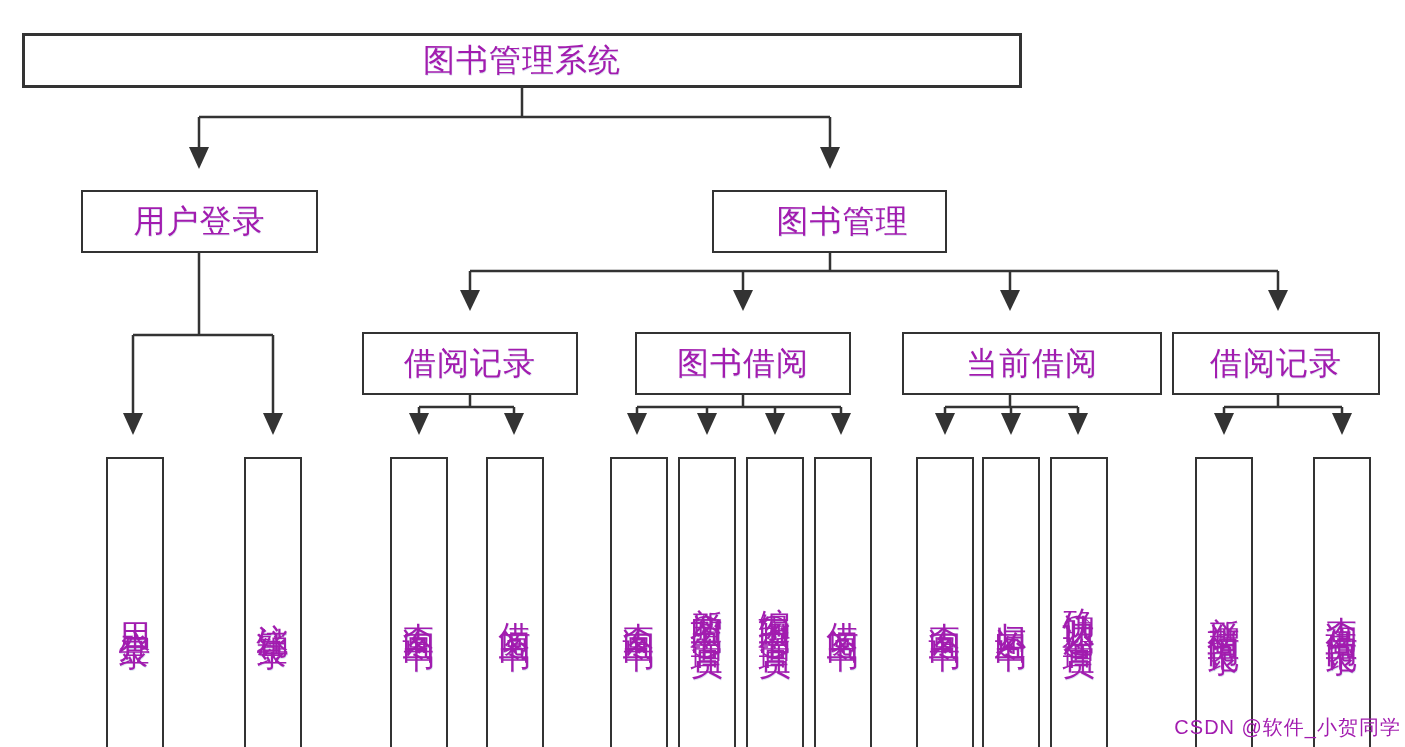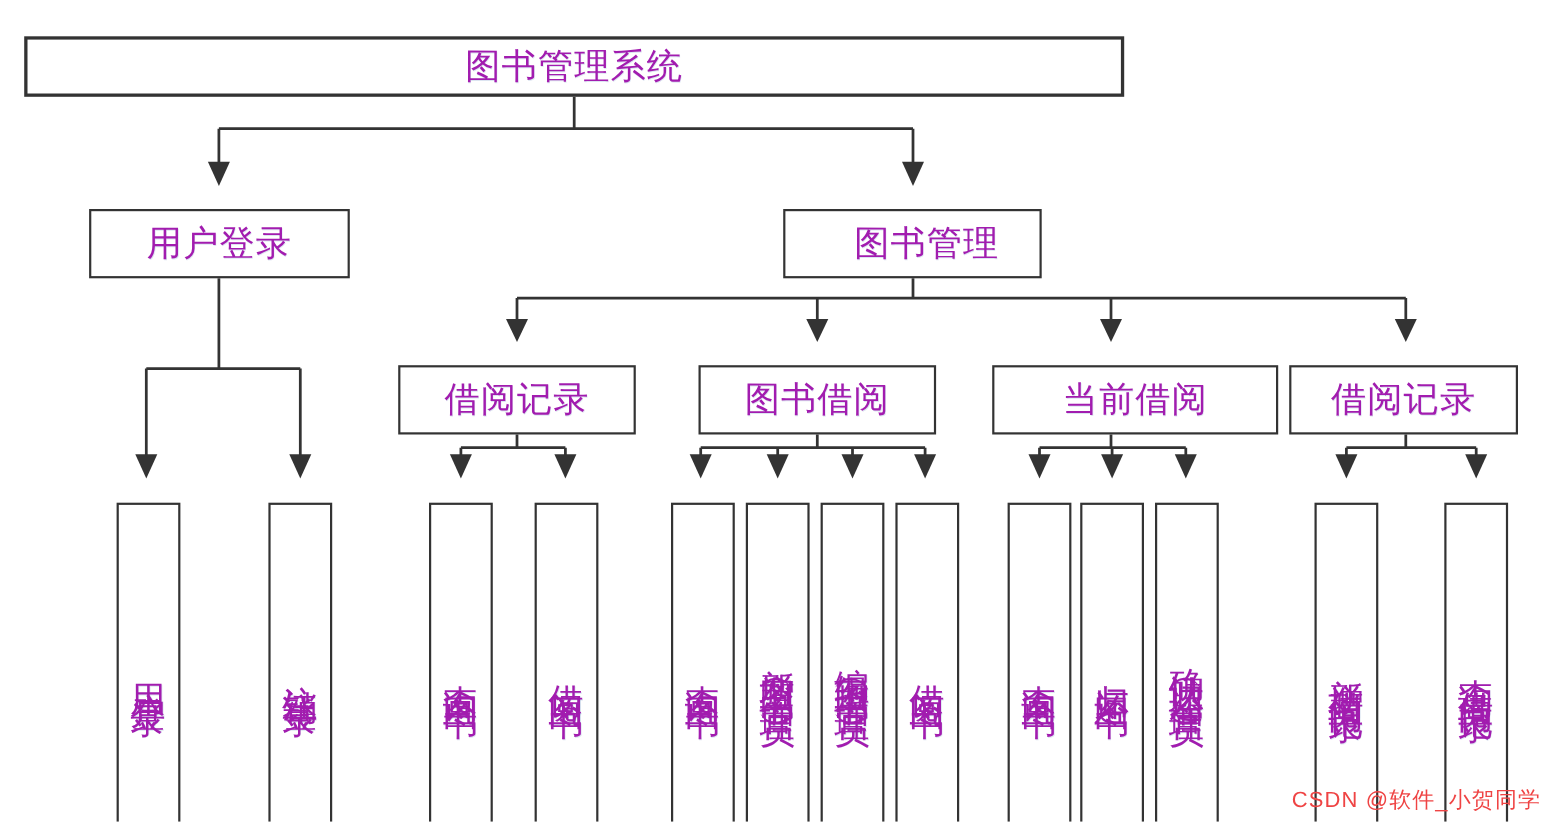--- a/index.html
+++ b/index.html
@@ -28,21 +28,21 @@
   .vbox{
     writing-mode:vertical-rl;
     text-orientation:mixed;
     letter-spacing:6px;
     padding-top:4px;
   }
   #watermark{
     position:absolute;
     right:4px;bottom:6px;
     font-size:20px;
-    color:#ef4444;
+    color:#a21caf;
     letter-spacing:1px;
     white-space:nowrap;
   }
 </style>
 </head>
 <body>
 
 <div id="stage">
 
   <svg id="connectors" viewBox="0 0 1405 747" xmlns="http://www.w3.org/2000/svg">

